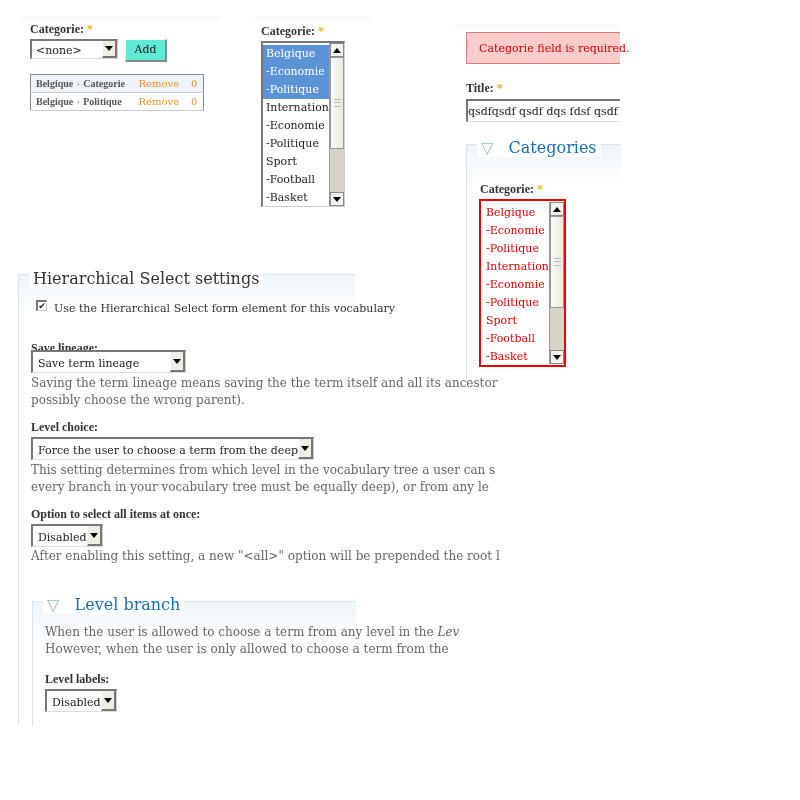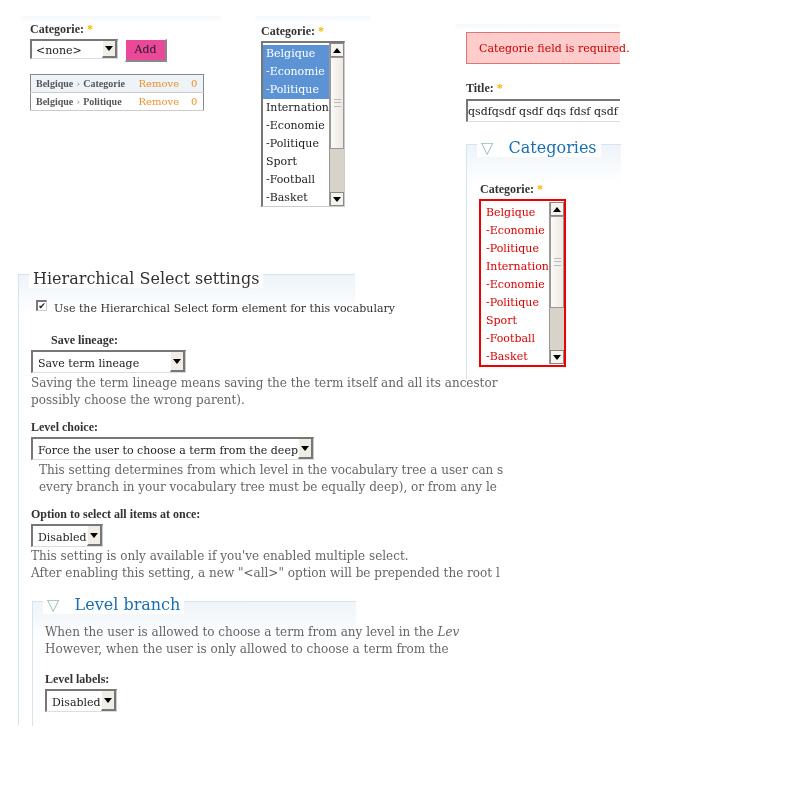--- a/index.html
+++ b/index.html
@@ -14,21 +14,21 @@
   .sel { position:absolute; background:#fff; border-top:2px solid #777; border-left:2px solid #777;
          border-right:1px solid #ccc; border-bottom:1px solid #ddd; box-sizing:border-box;
          font-size:11px; color:#222; white-space:nowrap; overflow:hidden; }
   .sel .txt { position:absolute; left:4px; top:3px; }
   .sel .arr { position:absolute; right:0; top:0; bottom:0; width:15px; background:#f0ede6;
               border-left:1px solid #fff; border-right:2px solid #777; border-bottom:2px solid #777;
               box-sizing:border-box; display:flex; align-items:center; justify-content:center; }
   .tri { width:0; height:0; border-left:4px solid transparent; border-right:4px solid transparent; border-top:5px solid #000; }
   .triup { width:0; height:0; border-left:4px solid transparent; border-right:4px solid transparent; border-bottom:5px solid #000; }
 
-  .btn { position:absolute; background:#ec4899; border-top:1px solid #fff; border-left:1px solid #fff;
+  .btn { position:absolute; background:#5eead4; border-top:1px solid #fff; border-left:1px solid #fff;
          border-right:2px solid #888; border-bottom:2px solid #888; font-size:11px; text-align:center;
          box-sizing:border-box; font-family:"DejaVu Serif",serif; }
 
   .dtable { position:absolute; border:1px solid #888; border-collapse:collapse; font-size:10px; }
   .dtable td { padding:3px 5px; border-bottom:1px solid #ccc; white-space:nowrap; }
   .dtable tr:first-child { background:#eef3f8; }
   .dtable .term { font-weight:bold; color:#555; font-family:"Liberation Serif",serif; }
   .dtable .sep { color:#999; padding:0 3px; }
   .dtable .rm { color:#f0902c; }
   .dtable .cnt { color:#f0902c; }
@@ -160,53 +160,52 @@
     </div>
   </div>
 </div>
 
 <div class="fieldset" style="left:18px;top:274px;width:336px;height:450px;">
   <div class="legend" style="left:10px;top:-6px;color:#333;">Hierarchical Select settings</div>
 
   <div class="abs" style="left:17px;top:25px;width:11px;height:11px;border-top:2px solid #777;border-left:2px solid #777;border-right:1px solid #ccc;border-bottom:1px solid #ccc;box-sizing:border-box;background:#fff;font-size:9px;line-height:8px;text-align:center;"><span>✔</span></div>
   <div class="abs" style="left:35px;top:27px;font-size:11px;white-space:nowrap;color:#333;">Use the Hierarchical Select form element for this vocabulary</div>
 
-  <div class="abs label" style="left:12px;top:58px;margin-left:20px;">Save lineage:</div>
+  <div class="abs label" style="left:12px;top:66px;">Save lineage:</div>
   <div class="sel" style="left:12px;top:75px;width:155px;height:23px;">
     <span class="txt" style="left:5px;top:5px;">Save term lineage</span>
     <span class="arr">
         <span class="tri"></span>
       </span>
   </div>
   <div class="abs desc" style="left:12px;top:100px;">
     <div>Saving the term lineage means saving the the term itself and all its ancestor</div>
     <div>possibly choose the wrong parent).</div>
   </div>
 
   <div class="abs label" style="left:12px;top:145px;">Level choice:</div>
   <div class="sel" style="left:12px;top:162px;width:283px;height:23px;">
     <span class="txt" style="left:5px;top:5px;">Force the user to choose a term from the deepest level</span>
     <span class="arr">
         <span class="tri"></span>
       </span>
   </div>
-  <div class="abs desc" style="left:20px;top:187px;">
+  <div class="abs desc" style="left:12px;top:187px;">
     <div>This setting determines from which level in the vocabulary tree a user can s</div>
     <div>every branch in your vocabulary tree must be equally deep), or from any le</div>
   </div>
 
   <div class="abs label" style="left:12px;top:232px;">Option to select all items at once:</div>
   <div class="sel" style="left:12px;top:249px;width:72px;height:23px;">
     <span class="txt" style="left:5px;top:5px;">Disabled</span>
     <span class="arr">
         <span class="tri"></span>
       </span>
   </div>
   <div class="abs desc" style="left:12px;top:273px;">
-    <div>This setting is only available if you've enabled multiple select.</div>
     <div>After enabling this setting, a new "&lt;all&gt;" option will be prepended the root l</div>
   </div>
 
   <div class="fieldset" style="left:13px;top:326px;width:323px;height:124px;">
     <div class="legend link" style="left:10px;top:-7px;">
       <span style="color:#9bb;">▽</span>&nbsp;&nbsp;&nbsp;<span>Level branch</span>
     </div>
     <div class="abs desc" style="left:12px;top:22px;">
       <div><span>When the user is allowed to choose a term from any level in the </span><em>Lev</em></div>
       <div>However, when the user is only allowed to choose a term from the</div>

